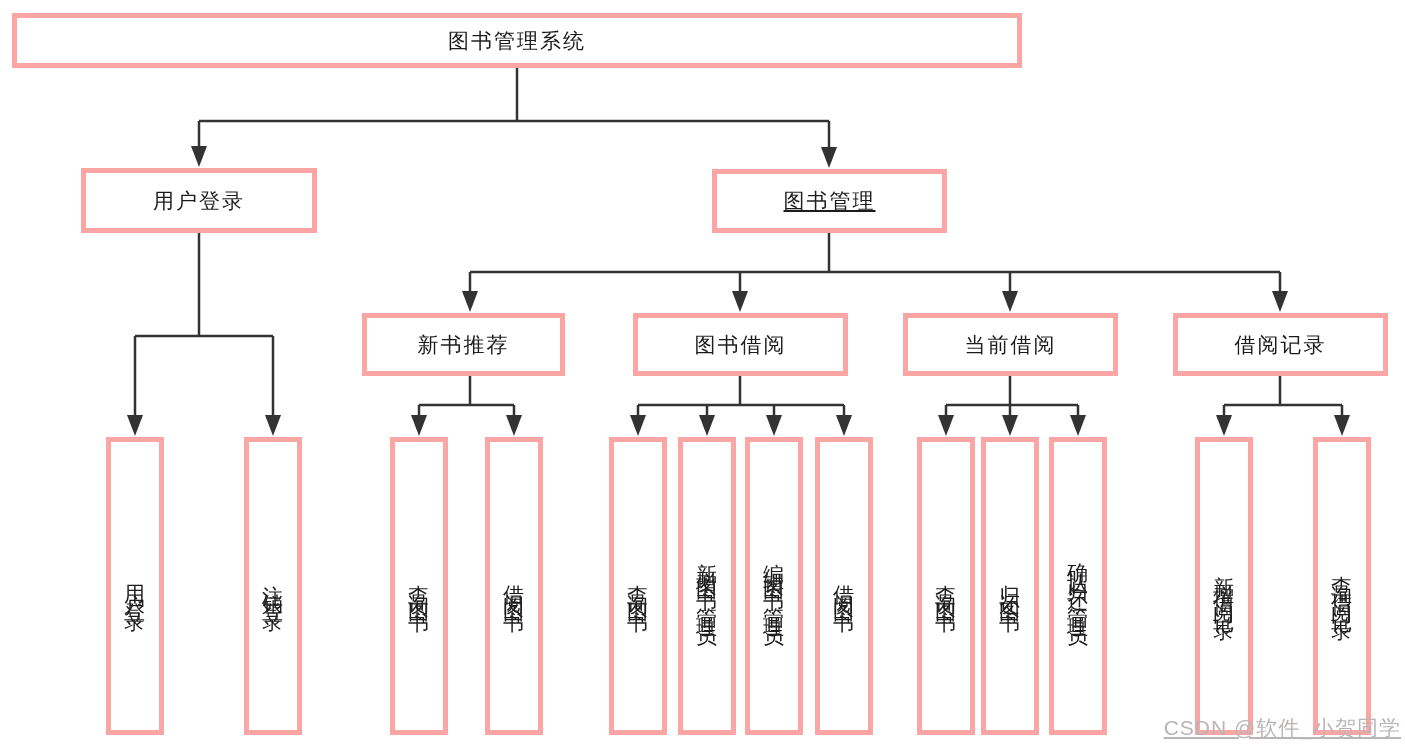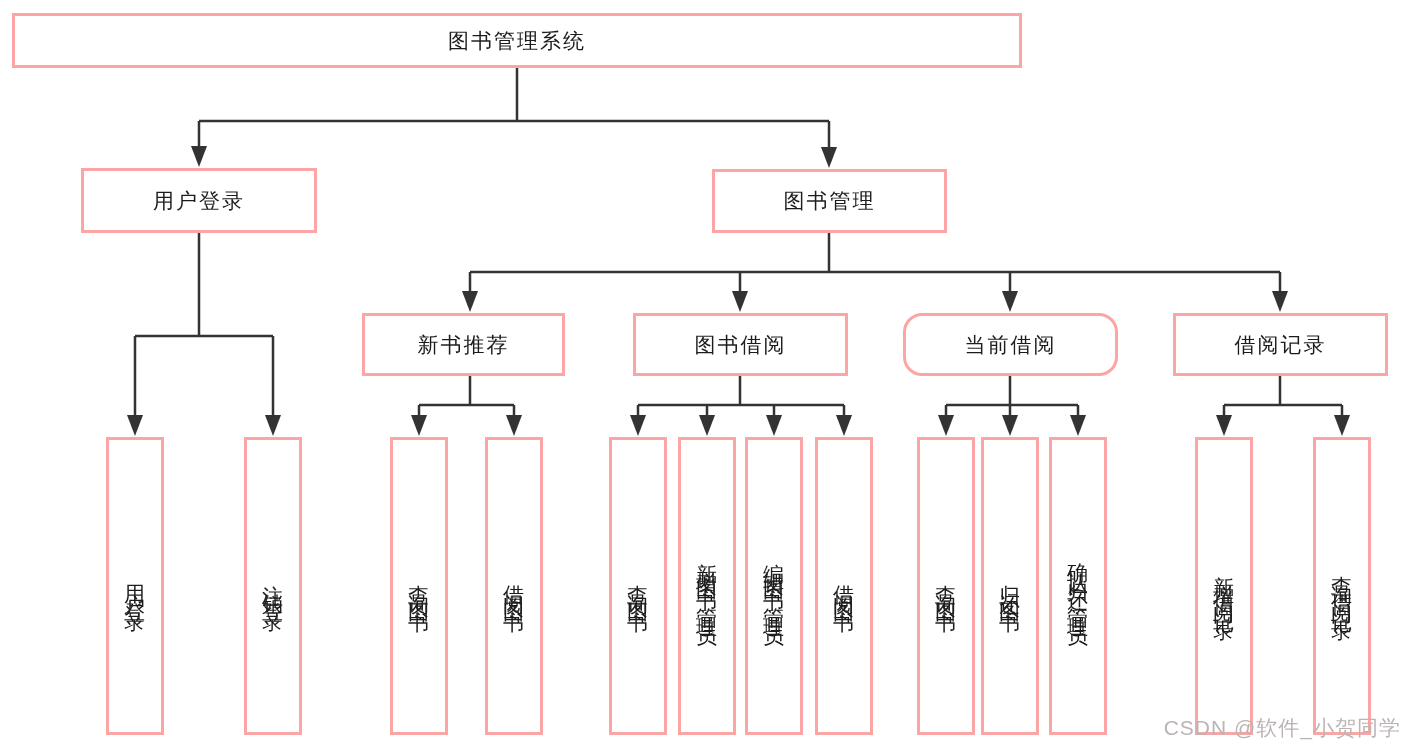--- a/index.html
+++ b/index.html
@@ -8,21 +8,21 @@
     width: 1405px;
     height: 747px;
     background: #ffffff;
     font-family: "Liberation Sans", sans-serif;
     overflow: hidden;
   }
   .wires { position: absolute; left: 0; top: 0; }
   .box {
     position: absolute;
     box-sizing: border-box;
-    border: 3px solid #fca5a5;
+    border: 5px solid #fca5a5;
     background: #ffffff;
     display: flex;
     align-items: center;
     justify-content: center;
     color: #1c1c1c;
   }
   .hbox {
     font-size: 21px;
     letter-spacing: 2px;
     white-space: nowrap;
@@ -38,20 +38,21 @@
     line-height: 1;
   }
   .watermark {
     position: absolute;
     right: 4px;
     bottom: 5px;
     font-size: 21px;
     letter-spacing: 1px;
     color: #bcb4b4;
     white-space: nowrap;
+    text-decoration: underline;
   }
 </style>
 </head>
 <body>
 
 <div class="stage">
 
   <svg class="wires" width="1405" height="747" viewBox="0 0 1405 747" xmlns="http://www.w3.org/2000/svg">
     <g stroke="#333333" stroke-width="2.5" fill="none">
 
@@ -114,25 +115,25 @@
       <polygon points="1002,415 1018,415 1010,436"></polygon>
       <polygon points="1070,415 1086,415 1078,436"></polygon>
       <polygon points="1216,415 1232,415 1224,436"></polygon>
       <polygon points="1334,415 1350,415 1342,436"></polygon>
     </g>
   </svg>
 
   <div class="box hbox" style="left:12px; top:13px; width:1010px; height:55px;">图书管理系统</div>
 
   <div class="box hbox" style="left:81px; top:168px; width:236px; height:65px;">用户登录</div>
-  <div class="box hbox" style="left:712px; top:169px; width:235px; height:64px;">图书管理</div>
+  <div class="box hbox" style="left:712px; top:169px; width:235px; height:64px;text-decoration:underline;">图书管理</div>
 
   <div class="box hbox" style="left:362px; top:313px; width:203px; height:63px;">新书推荐</div>
   <div class="box hbox" style="left:633px; top:313px; width:215px; height:63px;text-align:right;">图书借阅</div>
-  <div class="box hbox" style="left:903px; top:313px; width:215px; height:63px;border-radius:19px;">当前借阅</div>
+  <div class="box hbox" style="left:903px; top:313px; width:215px; height:63px;">当前借阅</div>
   <div class="box hbox" style="left:1173px; top:313px; width:215px; height:63px;text-align:center;">借阅记录</div>
 
   <div class="box vbox" style="left:106px;">用户登录</div>
   <div class="box vbox" style="left:244px;">注销登录</div>
 
   <div class="box vbox" style="left:390px;">查询图书</div>
   <div class="box vbox" style="left:485px;">借阅图书</div>
 
   <div class="box vbox" style="left:609px;">查询图书</div>
   <div class="box vbox" style="left:678px;">新增图书（管理员）</div>

